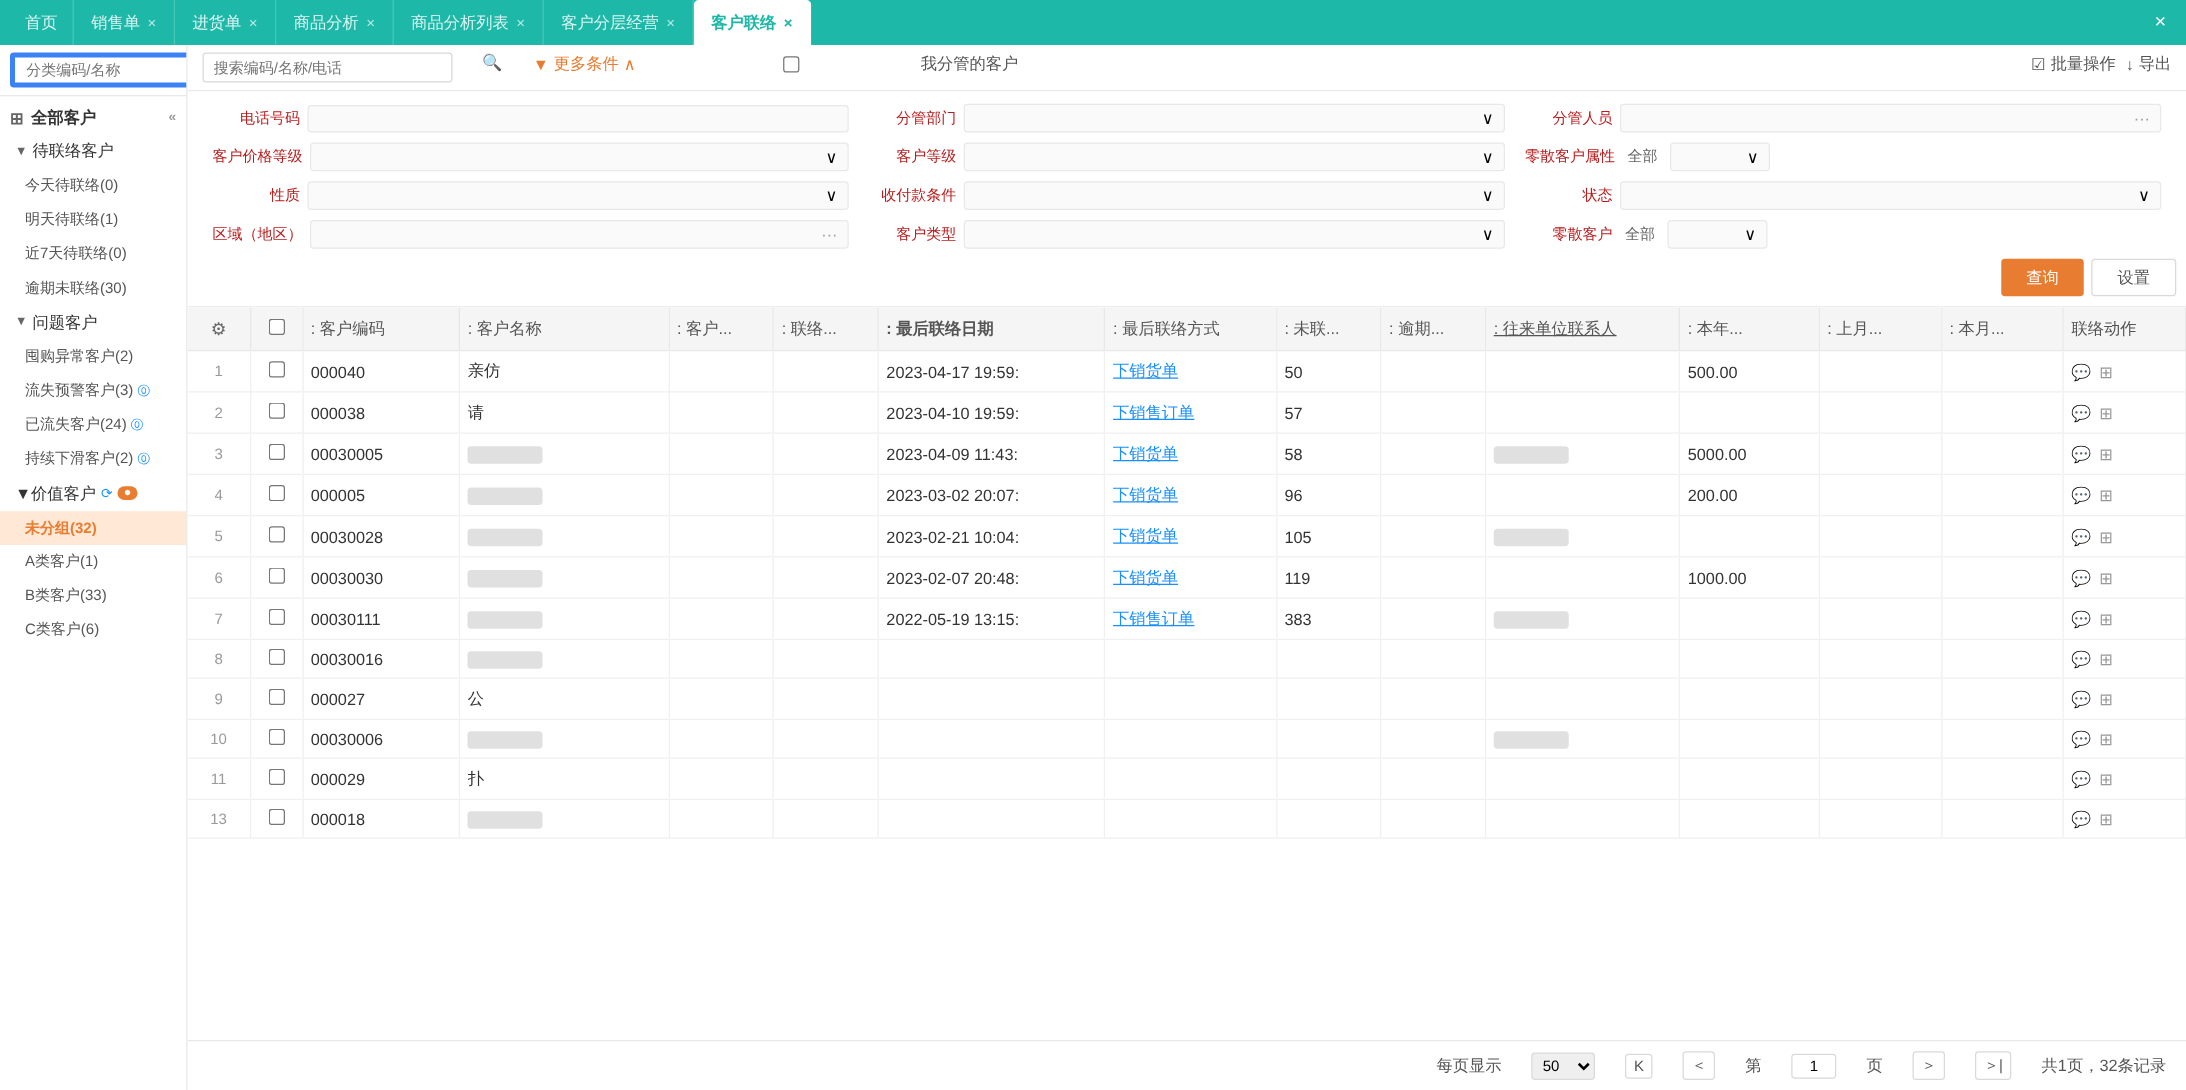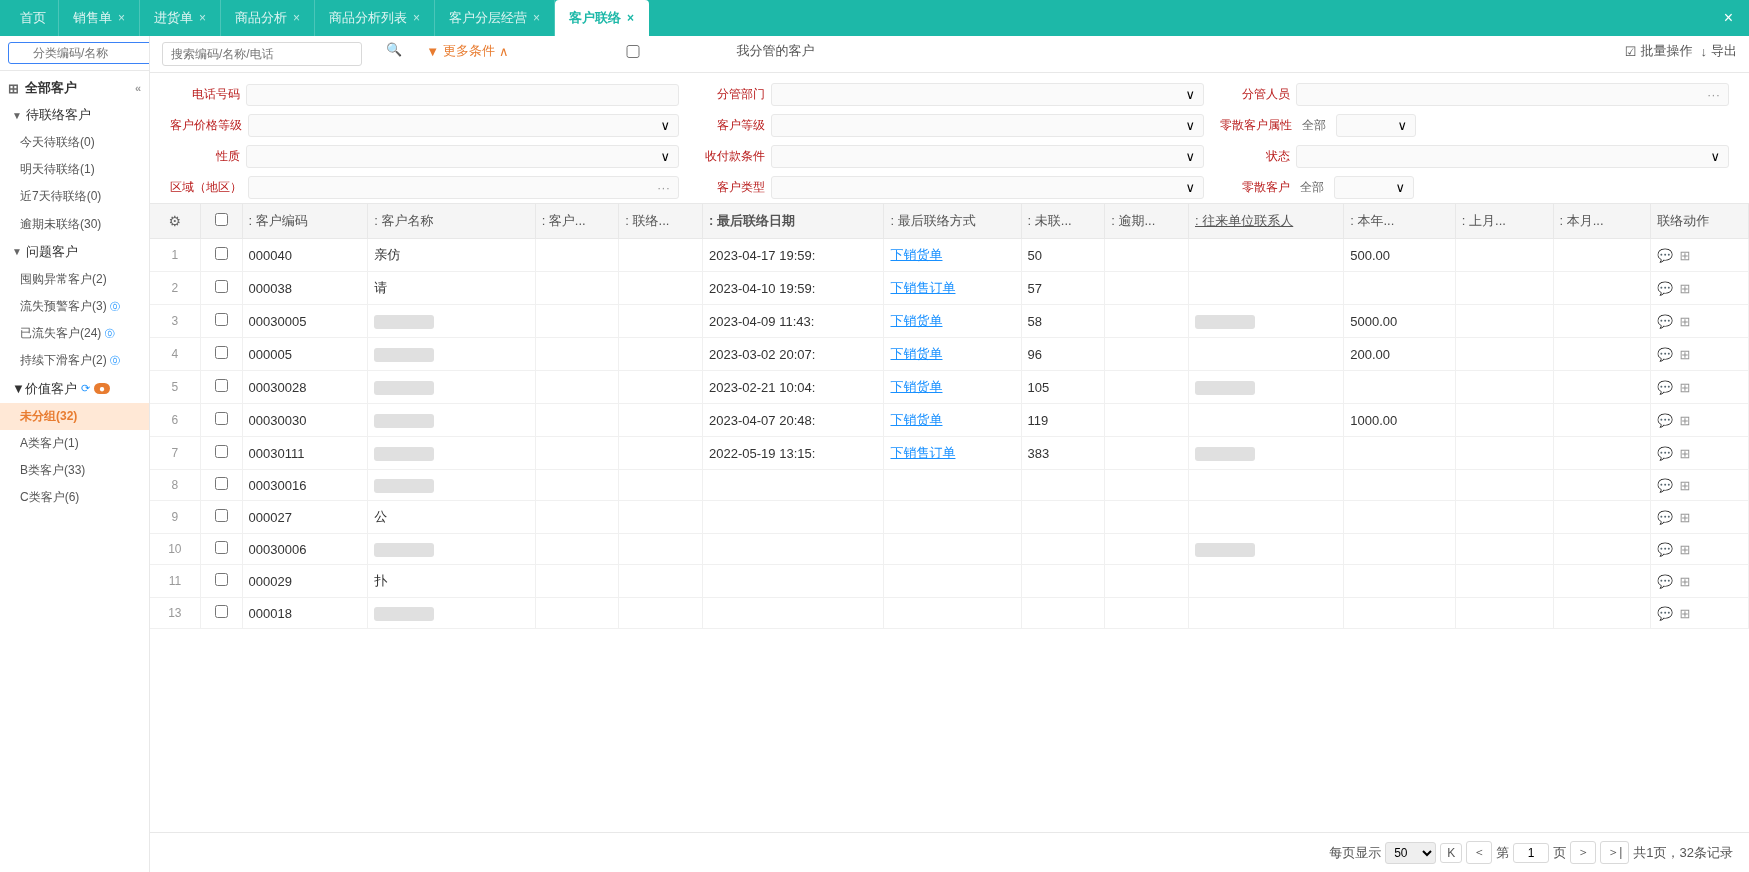--- a/index.html
+++ b/index.html
@@ -39,22 +39,22 @@
     .sidebar {
       width: 150px; background: #fff; border-right: 1px solid #e8e8e8;
       display: flex; flex-direction: column; overflow: hidden;
       flex-shrink: 0;
     }
     .sidebar-search {
       display: flex; align-items: center; padding: 6px 8px;
       border-bottom: 1px solid #e8e8e8;
     }
     .sidebar-search input {
-      flex: 1; border: 1px solid #3b82f6; border-radius: 3px;
-      padding: 3px 24px; font-size: 12px; outline: none;
+      flex: 1; border: 4px solid #3b82f6; border-radius: 3px;
+      padding: 3px 9px; font-size: 12px; outline: none;
     }
     .sidebar-content { flex: 1; overflow-y: auto; }
     .sidebar-section-header {
       display: flex; align-items: center; padding: 8px 8px 4px;
       font-weight: bold; color: #333; font-size: 13px;
       cursor: pointer;
     }
     .sidebar-section-header .grid-icon { margin-right: 6px; color: #666; }
     .sidebar-section-header .collapse-icon { margin-left: auto; color: #999; font-size: 11px; }
     .sidebar-group-label {
@@ -144,21 +144,21 @@
     }
     .action-icons {
       display: flex; gap: 6px; color: #999; font-size: 14px;
     }
     .action-icons span { cursor: pointer; }
 
     
     .pagination {
       display: flex; align-items: center; justify-content: flex-end;
       padding: 8px 16px; background: #fff; border-top: 1px solid #e8e8e8;
-      gap: 4px; font-size: 12px; color: #555;
+      gap: 24px; font-size: 12px; color: #555;
     }
     .pagination select {
       border: 1px solid #d9d9d9; border-radius: 3px; padding: 2px 4px; font-size: 12px;
     }
     .pag-btn {
       border: 1px solid #d9d9d9; border-radius: 3px; padding: 2px 6px;
       cursor: pointer; background: white; font-size: 12px; color: #555;
     }
     .pag-btn:disabled { color: #ccc; cursor: default; }
     .pag-input {
@@ -388,20 +388,24 @@
           </div>
         </div>
         <div class="filter-cell">
           <span class="filter-cell-label">零散客户</span>
           <span style="margin:0 4px;font-size:12px;color:#666;">全部</span>
           <div class="filter-cell-select" style="flex:0 0 auto;width:80px;">
             <span></span>
             <span class="arrow">∨</span>
           </div>
         </div>
+      </div>
+      <div class="filter-btn-row">
+        <button class="btn-query">查询</button>
+        <button class="btn-reset">设置</button>
       </div>
     </div>
 
     <div class="table-area">
       <table>
         <thead>
           <tr>
             <th style="width:36px;">
               <div class="gear-cell">
                   <span class="gear-icon">⚙</span>
@@ -548,21 +552,21 @@
     </tr>
             <tr>
       <td class="row-num">6</td>
       <td class="checkbox-cell">
         <input type="checkbox" style="">
       </td>
       <td>00030030</td>
       <td><span class="blurred">&nbsp;&nbsp;&nbsp;&nbsp;&nbsp;&nbsp;&nbsp;</span></td>
       <td></td>
       <td></td>
-      <td>2023-04-07 20:48:</td>
+      <td>2023-02-07 20:48:</td>
       <td><span class="link-blue">下销货单</span></td>
       <td>119</td>
       <td></td>
       <td></td>
       <td>1000.00</td>
       <td></td>
       <td></td>
       <td>
         <div class="action-icons">
           <span title="消息">💬</span>

